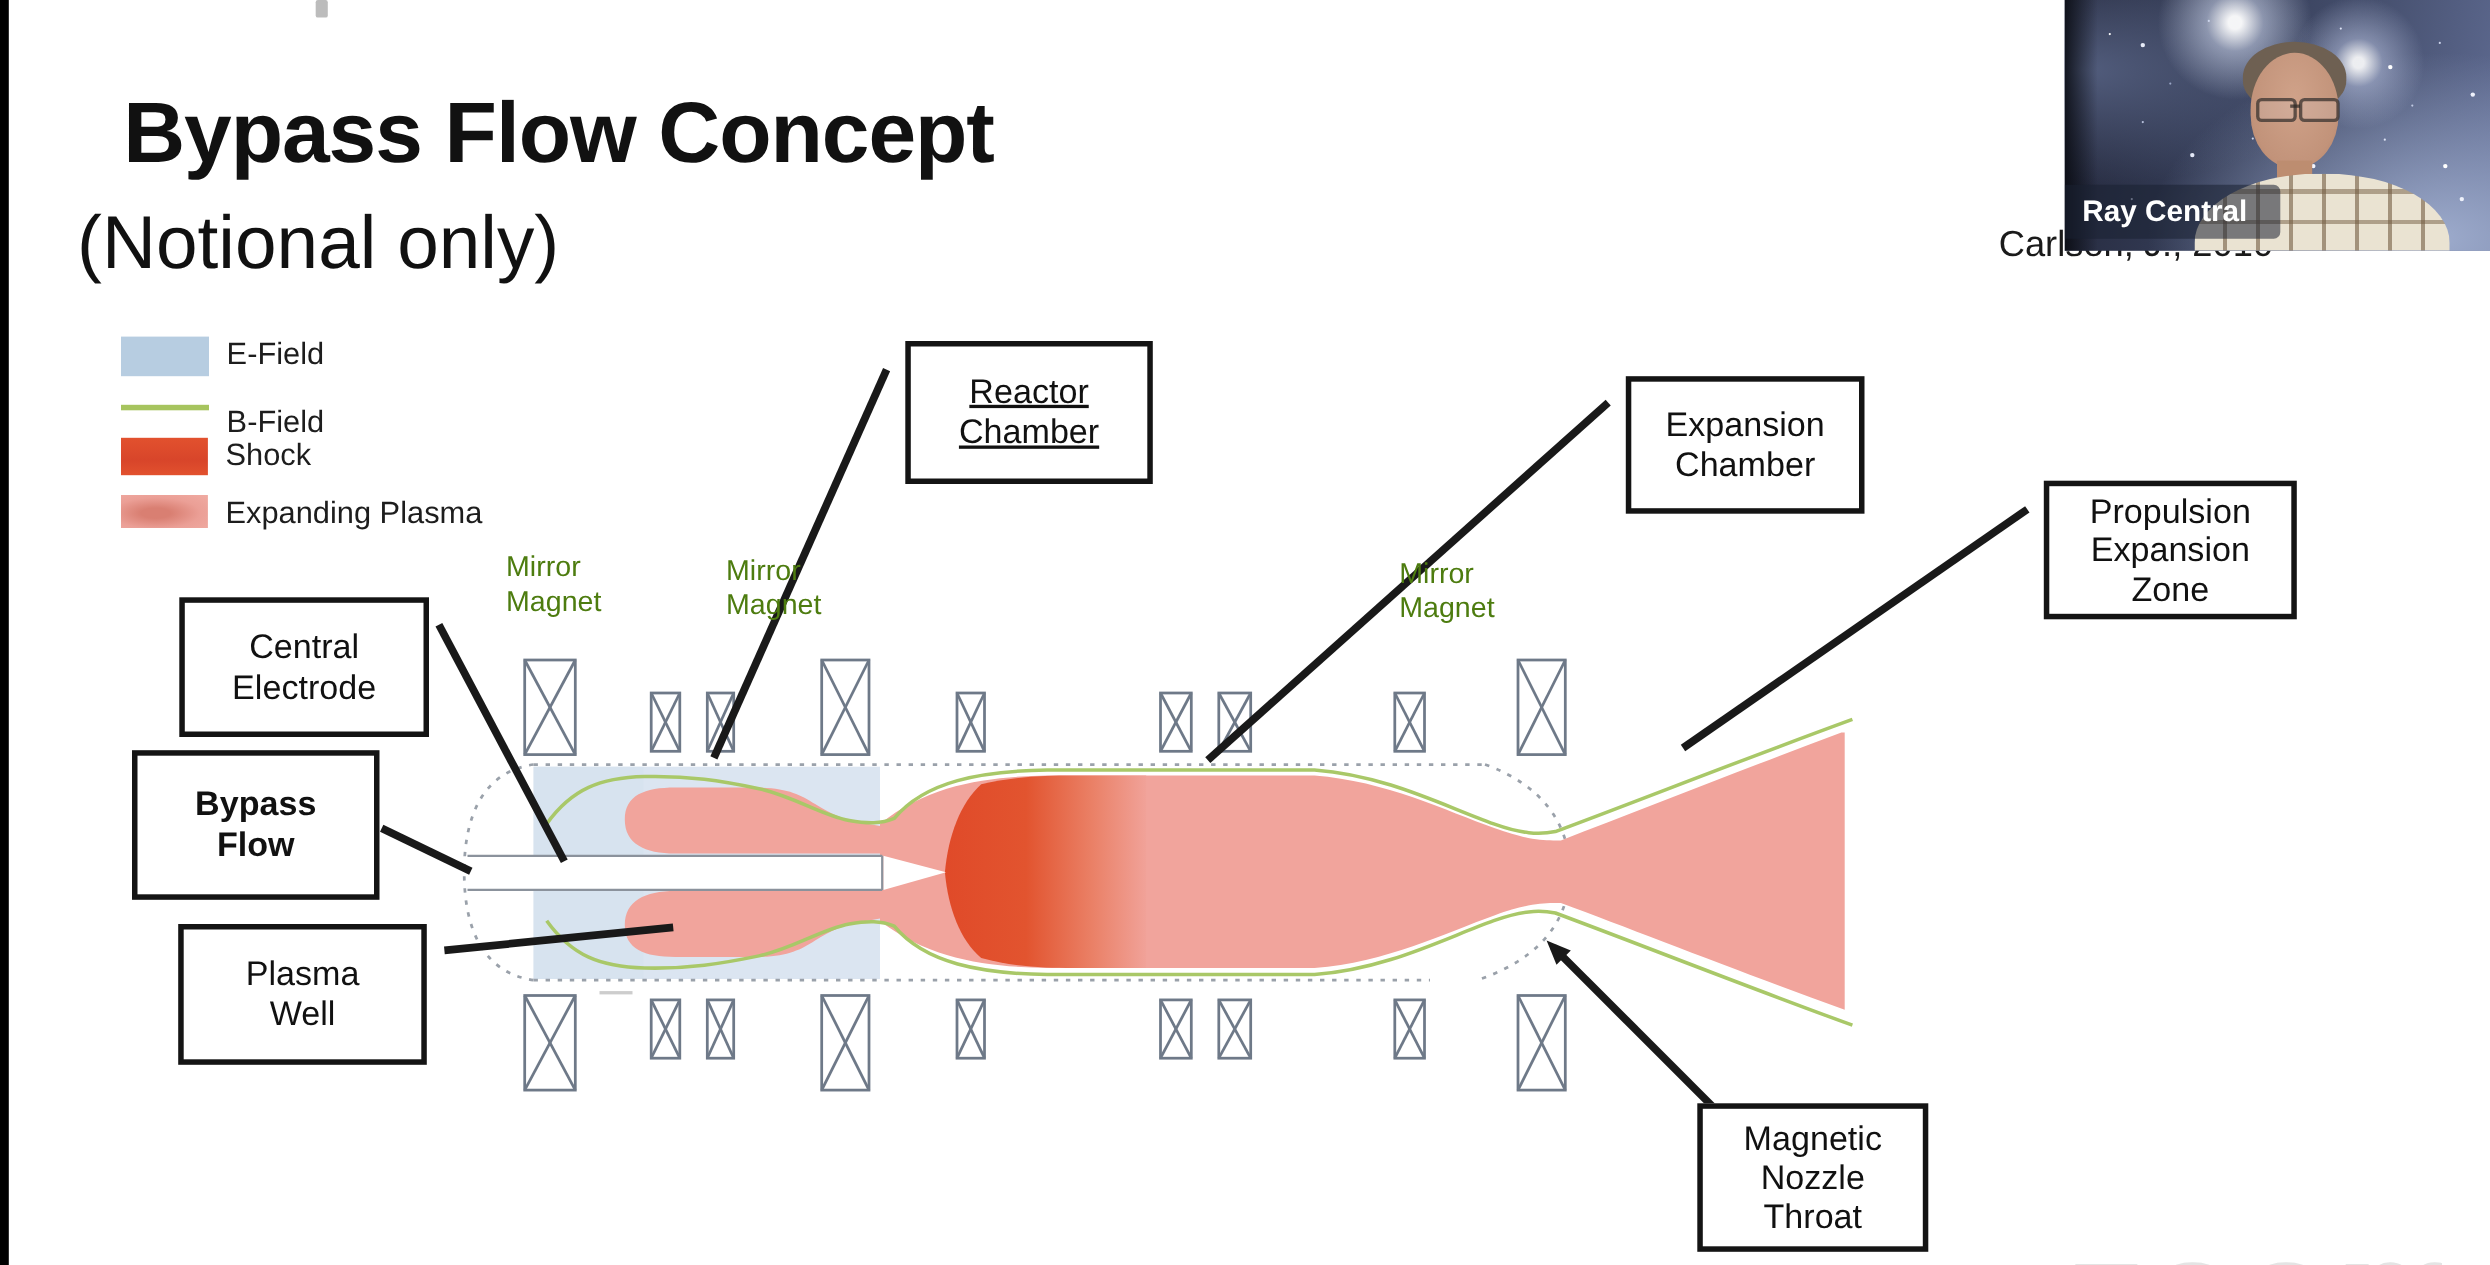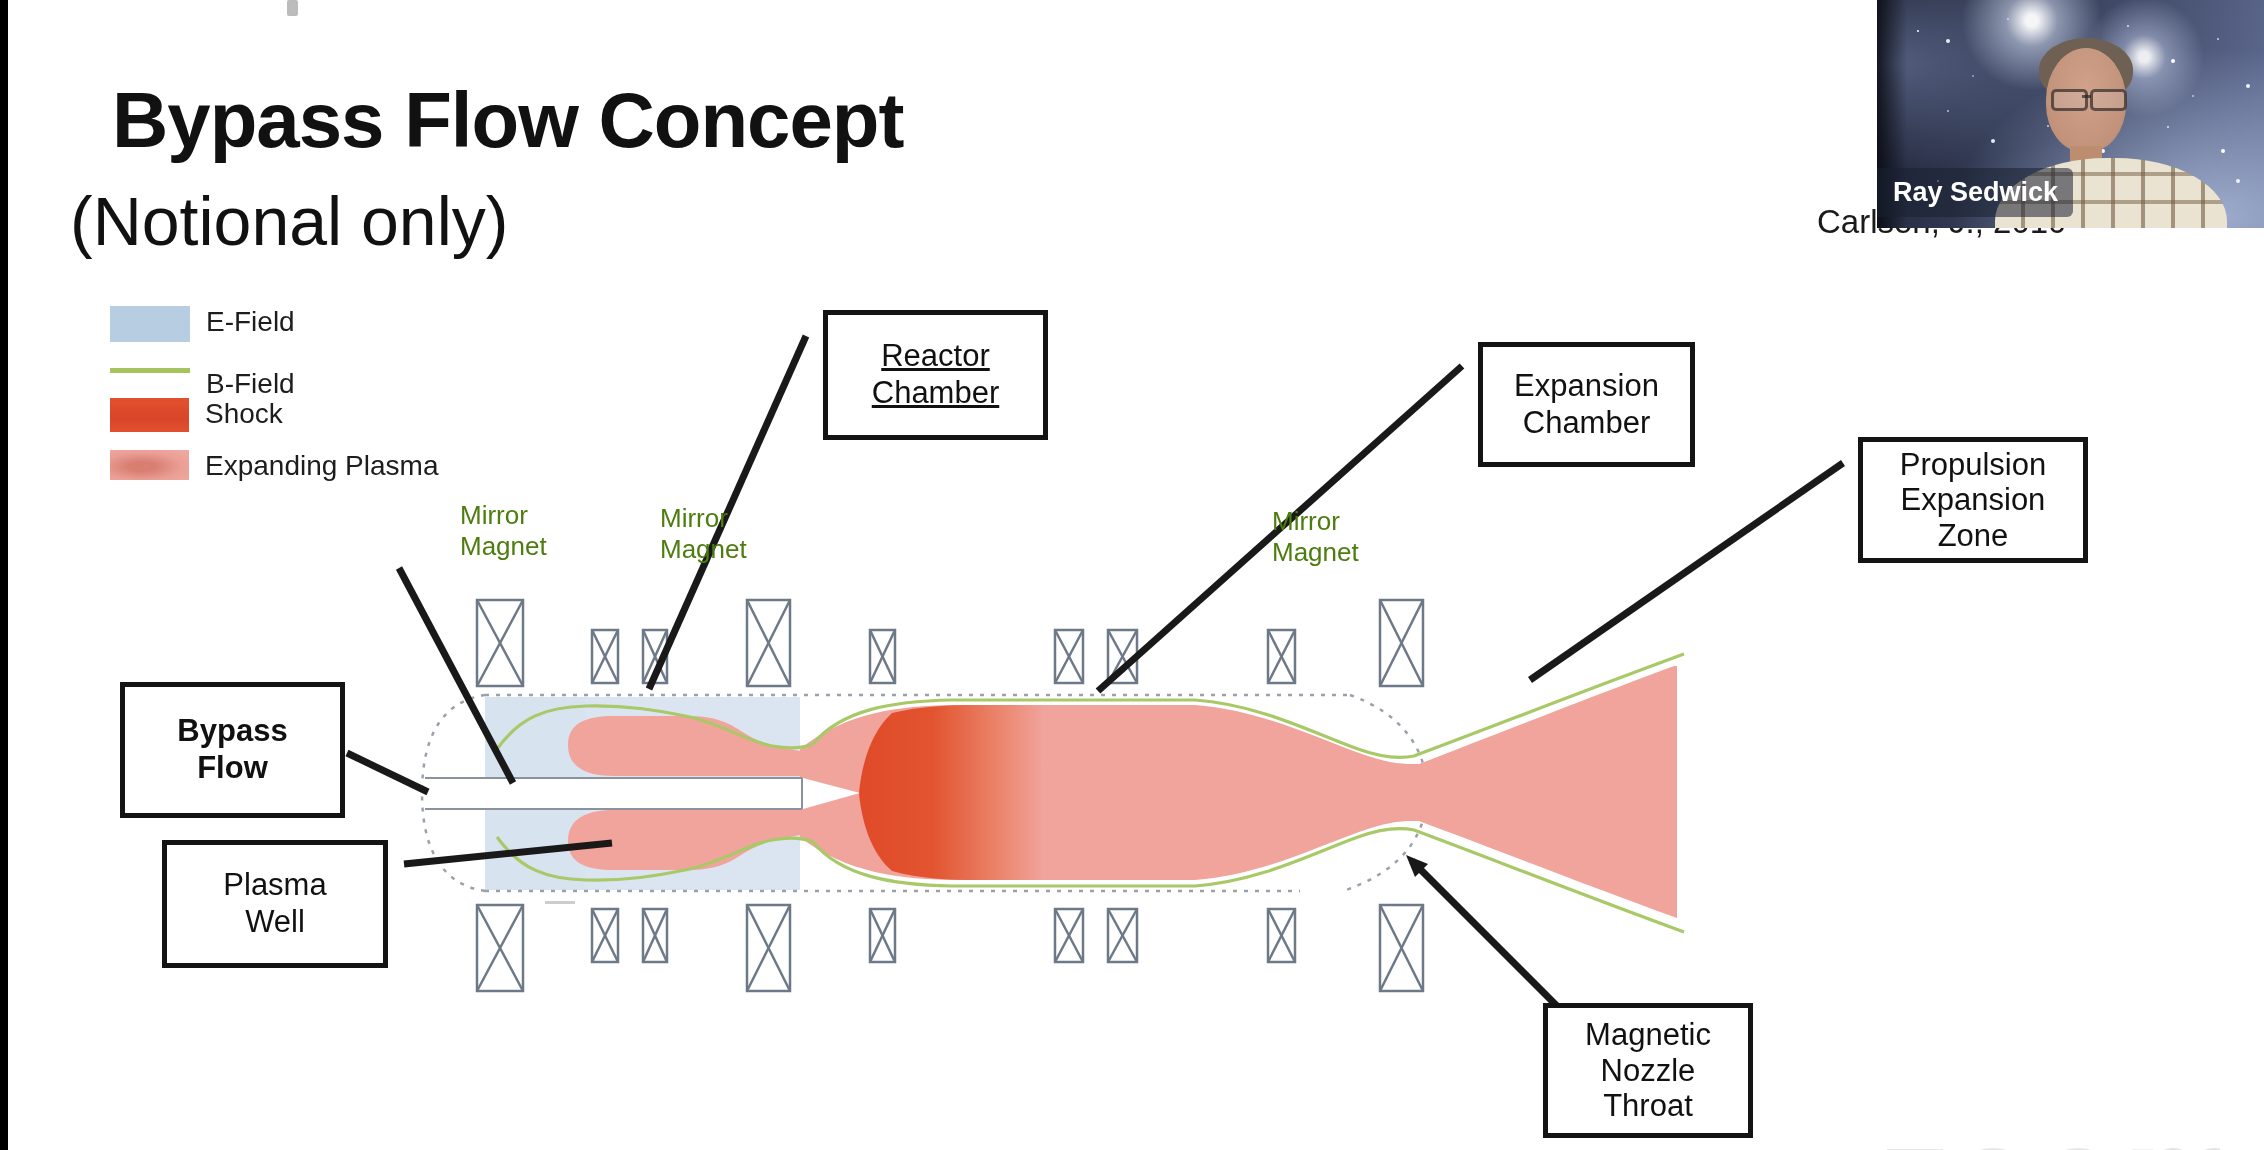--- a/index.html
+++ b/index.html
@@ -250,20 +250,22 @@
       <path d="M399,568 L513,783"></path>
       <path d="M347,753 L428,792"></path>
       <path d="M404,864 L612,843"></path>
       <path d="M1462,366 L1098,691"></path>
       <path d="M1843,463 L1530,680"></path>
       <path d="M1577,1026 L1412,861"></path>
     </g>
     <polygon points="1406,855 1428,864 1415,877" fill="#191919"></polygon>
   </svg>
 
+  <div class="cbox cb-central">Central
+Electrode</div>
   <div class="cbox cb-bypass">Bypass
 Flow</div>
   <div class="cbox cb-plasma">Plasma
 Well</div>
   <div class="cbox cb-reactor">Reactor
 Chamber</div>
   <div class="cbox cb-expansion">Expansion
 Chamber</div>
   <div class="cbox cb-propulsion">Propulsion
 Expansion
@@ -287,16 +289,16 @@
     <div class="cam-dark-left"></div>
     <div class="star-dots"></div>
     <div class="hair"></div>
     <div class="face"></div>
     <div class="lens lens-l"></div>
     <div class="lens lens-r"></div>
     <div class="bridge"></div>
     <div class="neck"></div>
     <div class="shirt"></div>
     <div class="nametag">
-      <span>Ray Sedwick</span>
+      <span>Ray Central</span>
     </div>
   </div>
 </div>
 
 </body></html>

